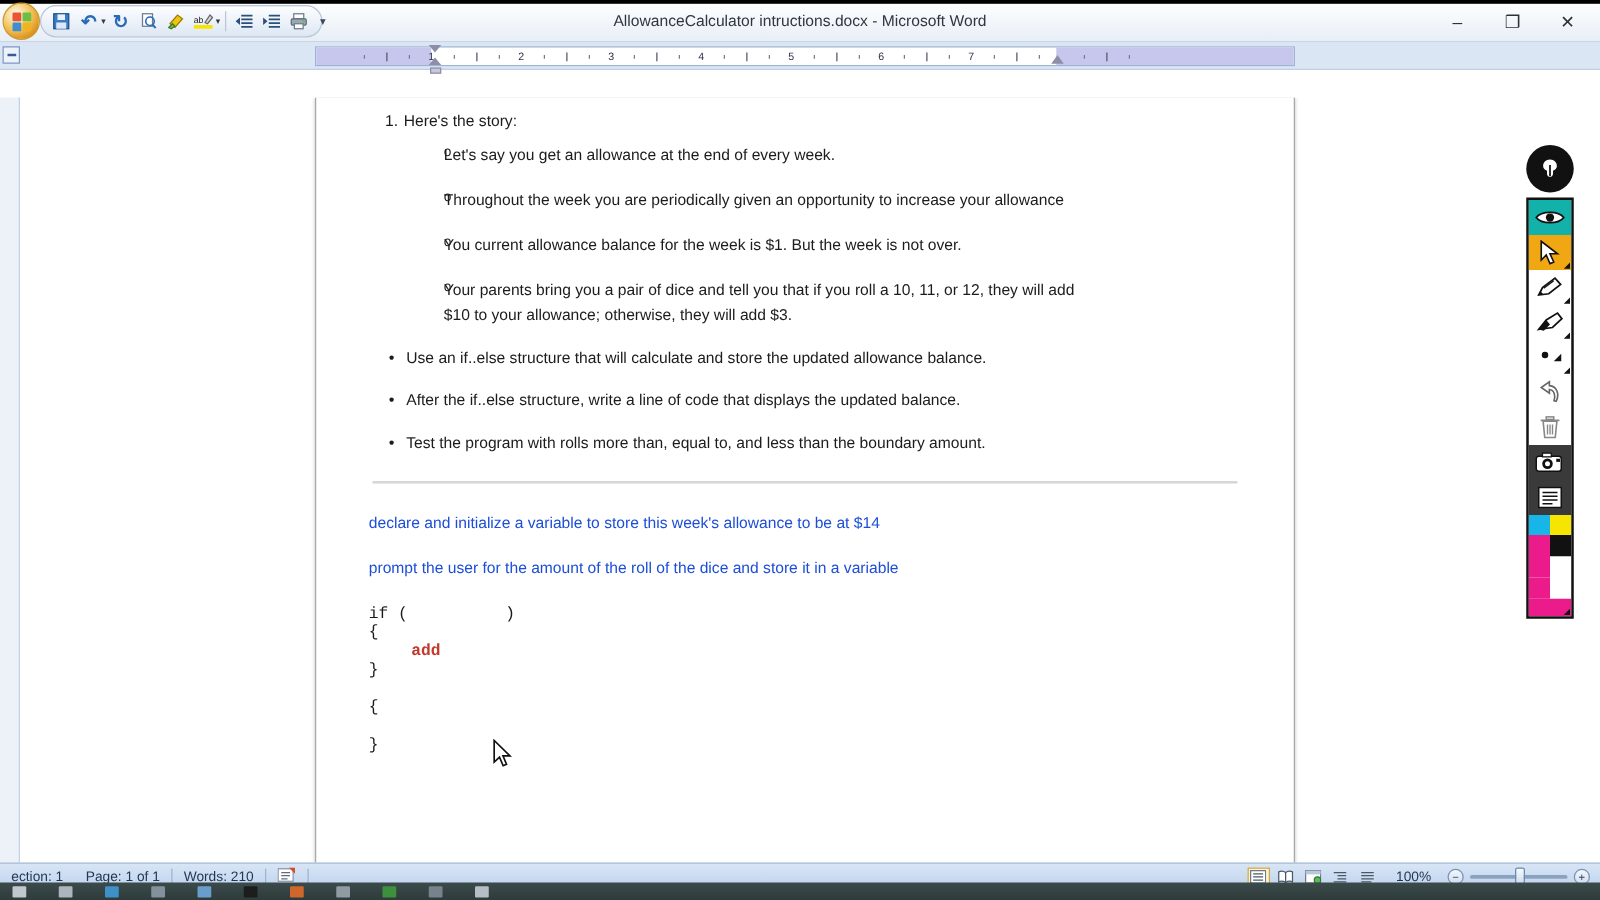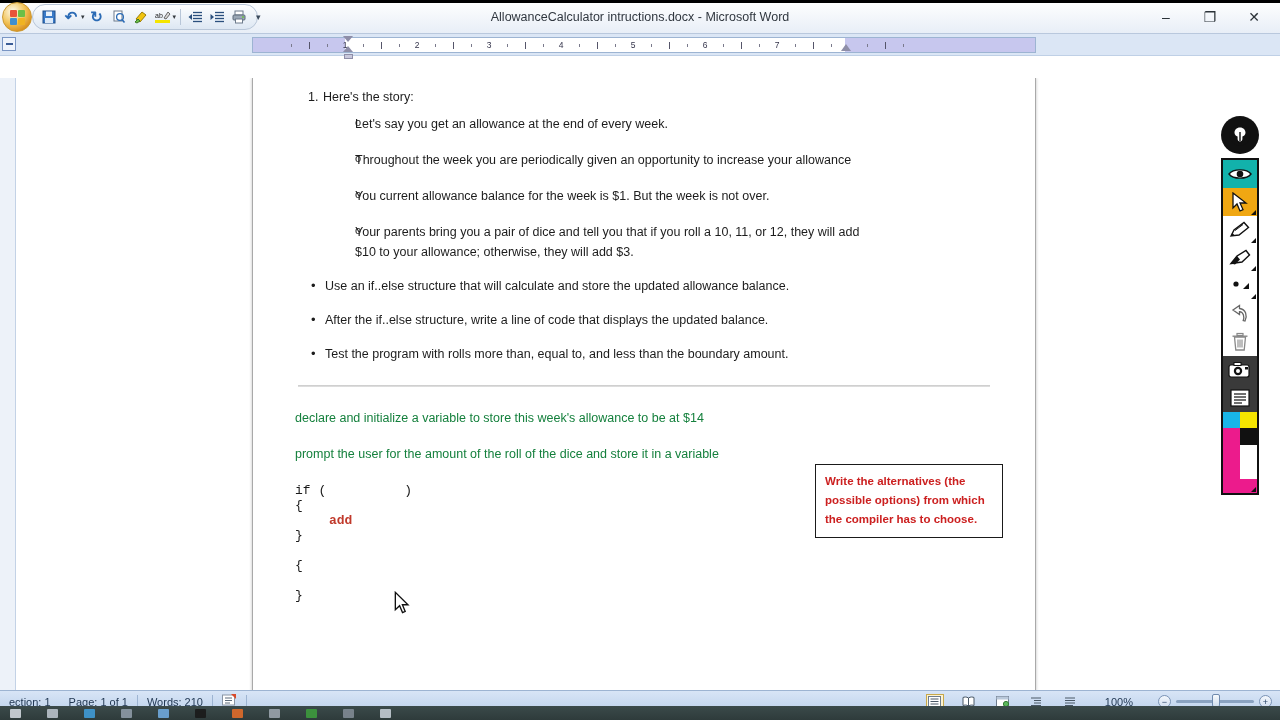--- a/index.html
+++ b/index.html
@@ -171,21 +171,21 @@
 
   .bul-item { display:flex; font-size: 12.5px; color:#1c1c1c; margin-bottom: 17px; }
   .bul-mark { width: 32px; padding-left: 18px; font-size: 13px; line-height: 15px; }
   .bul-text { line-height: 17px; }
 
   #divider {
     margin: 22px 5px 24px 5px; height: 2px;
     background: linear-gradient(to bottom, #c9c9c9, #e3e3e3);
   }
 
-  .plain-line { font-size: 12.5px; color:#15803d; margin-bottom: 22px; padding-left: 2px; }
+  .plain-line { font-size: 12.5px; color:#1d4ed8; margin-bottom: 22px; padding-left: 2px; }
 
   .code {
     font-family: "Liberation Mono", "DejaVu Sans Mono", monospace;
     font-size: 13px; color: #1a1a1a; padding-left: 2px;
     line-height: 15px; white-space: pre;
   }
   .code-add { color: #c0392b; font-weight: bold; padding-left: 36px; }
 
   
   .callout {
@@ -229,21 +229,21 @@
 
   
   #statusbar {
     position:absolute; left:0; top:690px; width:1280px; height:22px;
     background: linear-gradient(to bottom, #d8e5f6, #bed2ec);
     border-top: 1px solid #9db4d2;
     display:flex; align-items:center; font-size:11px; color:#1f3550;
   }
   .sb-item { padding: 0 9px; white-space:nowrap; }
   .sb-sep { width:1px; height:13px; background:#9db4d2; }
-  #sb-right { margin-left:auto; display:flex; align-items:center; gap:16px; padding-right:8px; }
+  #sb-right { margin-left:auto; display:flex; align-items:center; gap:4px; padding-right:8px; }
   .viewbtn {
     width:18px; height:15px; border:1px solid transparent;
     display:flex;align-items:center;justify-content:center;
   }
   .viewbtn.active { border-color:#c8a84a; background:#fdf3d2; }
   #zoomslider { display:flex; align-items:center; gap:5px; }
   .zbtn { width:13px;height:13px;border-radius:50%;border:1px solid #7a93b5;
           background:linear-gradient(to bottom,#f4f8fd,#cfdcee);
           font-size:9px;display:flex;align-items:center;justify-content:center;color:#2b4568;}
   #ztrack { width:78px; height:3px; background:#8aa2c0; position:relative; border-radius:2px;}
@@ -460,21 +460,20 @@
           <div class="code">{</div>
           <div class="code code-add">add</div>
           <div class="code">}</div>
           <div class="code">&nbsp;</div>
           <div class="code">{</div>
           <div class="code">&nbsp;</div>
           <div class="code">}</div>
           <div class="code">&nbsp;</div>
         </div>
 
-        <div class="callout" id="callout-1">Write the alternatives (the possible options) from which the compiler has to choose.</div>
       </div>
 
       <svg id="cursor" viewBox="0 0 12 18">
         <path d="M1 1 L1 14 L4.2 11 L6.4 16.2 L8.4 15.3 L6.3 10.3 L10.5 10.3 Z" fill="#ffffff" stroke="#111" stroke-width="1"></path>
       </svg>
     </div>
 
     <div id="statusbar">
       <span class="sb-item">ection: 1</span>
       <span class="sb-item">Page: 1 of 1</span>

